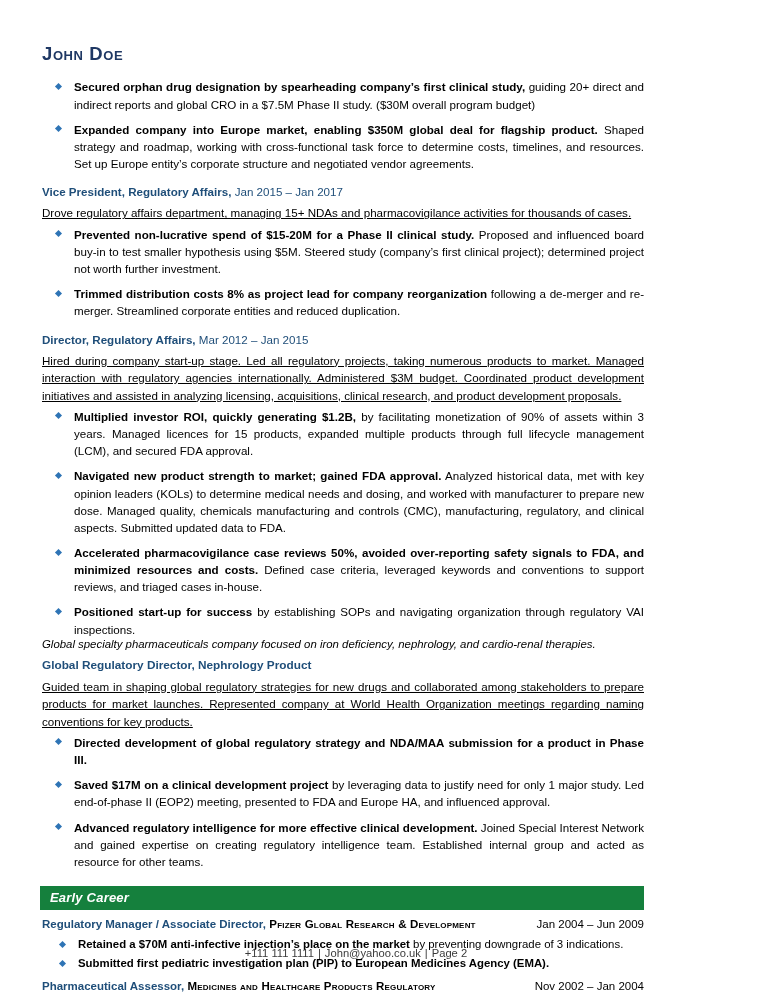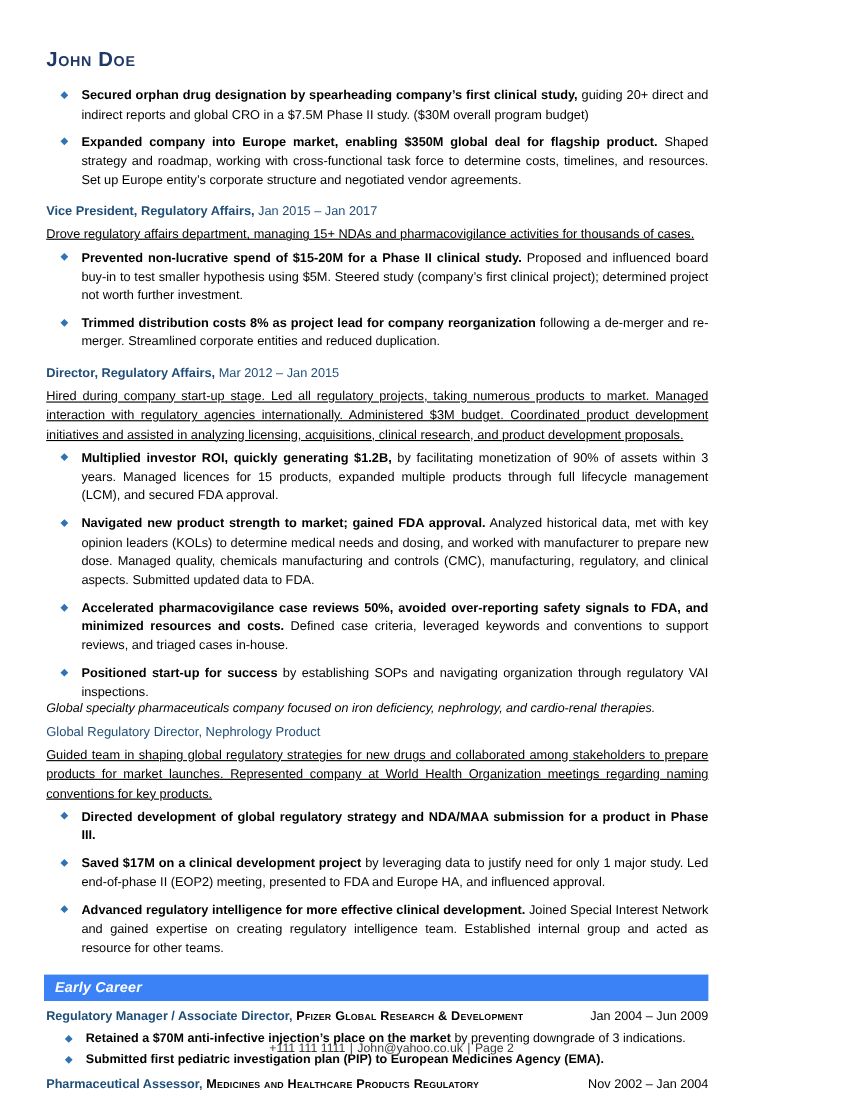--- a/index.html
+++ b/index.html
@@ -97,28 +97,28 @@
     font-size: 11.6px;
     color: #000000;
   }
   .company-desc {
     font-size: 11.4px;
     font-style: italic;
     margin: 0 0 8px 2px;
   }
   .subrole {
     font-size: 11.8px;
-    font-weight: normal;
+    font-weight: bold;
     color: #1F4E79;
     margin: 0 0 6px 2px;
   }
 
   
   .banner {
-    background: #3b82f6;
+    background: #15803d;
     color: #ffffff;
     font-style: italic;
     font-weight: bold;
     font-size: 13px;
     padding: 4px 10px 5px 10px;
     margin: 16px 0 6px 0;
     letter-spacing: 0.2px;
   }
 
   

